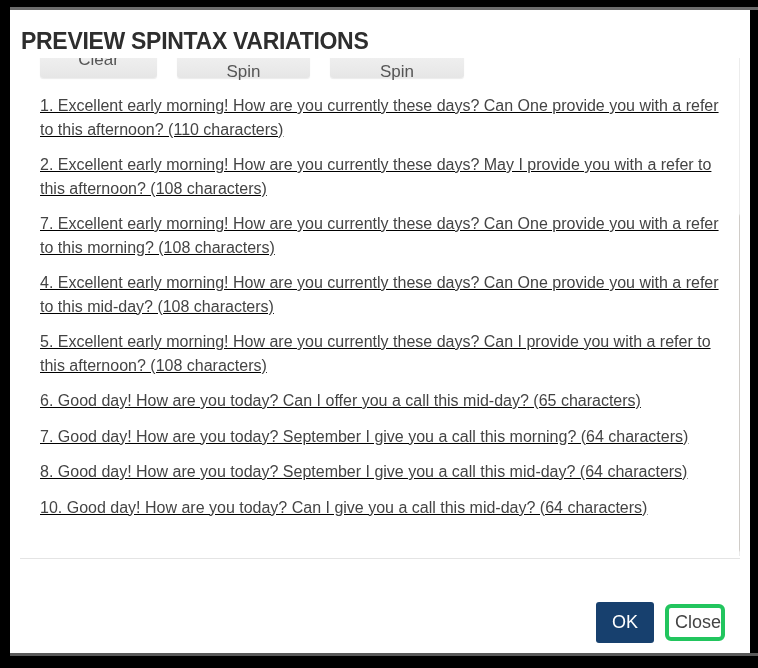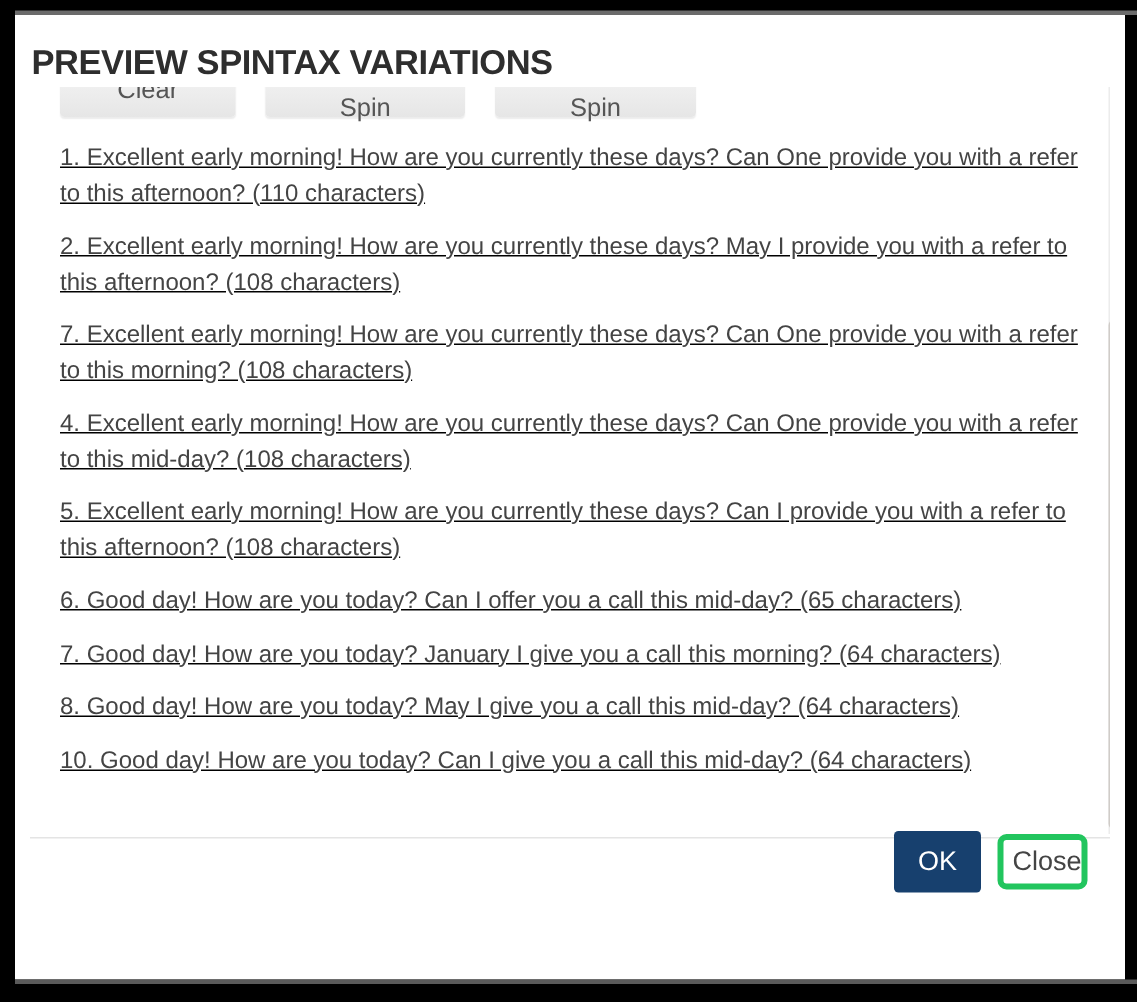--- a/index.html
+++ b/index.html
@@ -63,21 +63,21 @@
     .variations {
       list-style: none; margin: 0; padding: 0;
       position: absolute; left: 20px; top: 36px; width: 680px; text-decoration: underline;
     }
     .variation {
       font-size: 16px; color: #444444; line-height: 23.5px;
     }
     .variation.two-line { margin-bottom: 12px; }
     .variation.one-line { margin-bottom: 12px; }
     .footer {
-      position: absolute; left: 0; top: 536px; width: 740px; height: 60px;
+      position: absolute; left: 0; top: 584px; width: 740px; height: 60px;
     }
     .ok-btn {
       position: absolute; left: 586px; top: 8px; width: 58px; height: 41px;
       background: #17406e; color: #ffffff;
       border: none; border-radius: 3px;
       font-family: "Liberation Sans", sans-serif; font-size: 18px;
     }
     .close-btn {
       position: absolute; left: 655px; top: 10px; width: 59px; height: 37px;
       background: #ffffff; color: #444;
@@ -101,22 +101,22 @@
       <button class="tool-btn recheck">Recheck Spin</button>
     </div>
 
     <ol class="variations">
       <li class="variation two-line">1. Excellent early morning! How are you currently these days? Can One provide you with a refer to this afternoon? (110 characters)</li>
       <li class="variation two-line">2. Excellent early morning! How are you currently these days? May I provide you with a refer to this afternoon? (108 characters)</li>
       <li class="variation two-line">7. Excellent early morning! How are you currently these days? Can One provide you with a refer to this morning? (108 characters)</li>
       <li class="variation two-line">4. Excellent early morning! How are you currently these days? Can One provide you with a refer to this mid-day? (108 characters)</li>
       <li class="variation two-line">5. Excellent early morning! How are you currently these days? Can I provide you with a refer to this afternoon? (108 characters)</li>
       <li class="variation one-line">6. Good day! How are you today? Can I offer you a call this mid-day? (65 characters)</li>
-      <li class="variation one-line">7. Good day! How are you today? January I give you a call this morning? (64 characters)</li>
-      <li class="variation one-line">8. Good day! How are you today? May I give you a call this mid-day? (64 characters)</li>
+      <li class="variation one-line">7. Good day! How are you today? September I give you a call this morning? (64 characters)</li>
+      <li class="variation one-line">8. Good day! How are you today? September I give you a call this mid-day? (64 characters)</li>
       <li class="variation one-line">10. Good day! How are you today? Can I give you a call this mid-day? (64 characters)</li>
     </ol>
 
     <div class="scrollbar-track">
       <div class="scrollbar-thumb"></div>
     </div>
   </div>
 
   <div class="footer">
     <button class="ok-btn">OK</button>

